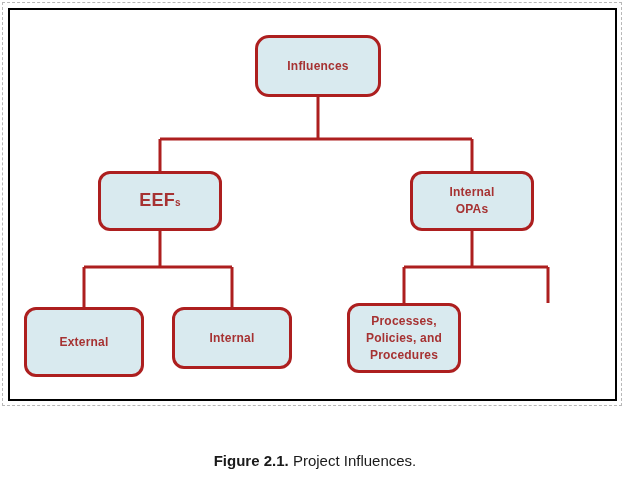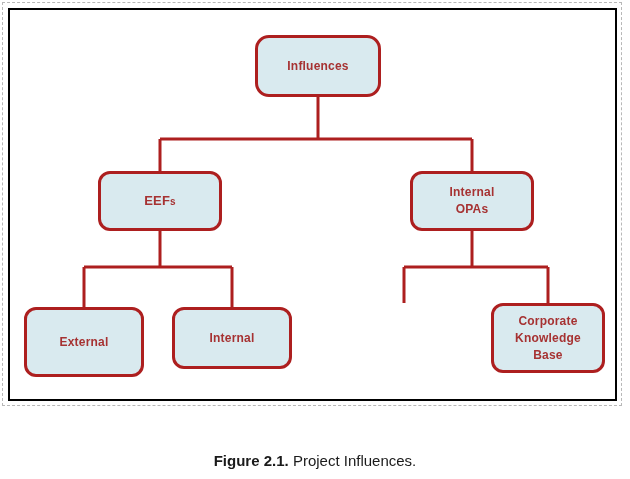--- a/index.html
+++ b/index.html
@@ -81,21 +81,21 @@
 
   
   #node-influences   { left: 255px; top: 35px;  width: 126px; height: 62px;  border-radius: 14px; }
   #node-eefs         { left: 98px;  top: 171px; width: 124px; height: 60px; }
   #node-opas         { left: 410px; top: 171px; width: 124px; height: 60px; }
   #node-external     { left: 24px;  top: 307px; width: 120px; height: 70px; }
   #node-internal     { left: 172px; top: 307px; width: 120px; height: 62px; }
   #node-processes    { left: 347px; top: 303px; width: 114px; height: 70px; }
   #node-corporate    { left: 491px; top: 303px; width: 114px; height: 70px; }
 
-  .eefs-main { font-size: 13px; text-align: right; }
+  .eefs-main { font-size: 18px; text-align: right; }
   .eefs-suffix { font-size: 10px; }
 
   
   #caption {
     position: absolute;
     left: 0;
     top: 452px;
     width: 630px;
     text-align: center;
     font-size: 15px;
@@ -148,22 +148,22 @@
   </div>
 
   <div class="node" id="node-external">
     <span class="node-label">External</span>
   </div>
 
   <div class="node" id="node-internal">
     <span class="node-label">Internal</span>
   </div>
 
+  <div class="node" id="node-processes">
+    <span class="node-label"><span>Processes,</span><br><span>Policies, and</span><br><span>Procedures</span></span>
+  </div>
 
-  <div class="node" id="node-corporate">
-    <span class="node-label"><span>Corporate</span><br><span>Knowledge</span><br><span>Base</span></span>
-  </div>
 
 </div>
 
 <div id="caption">
   <span class="cap-bold">Figure 2.1.</span><span class="cap-rest"> Project Influences.</span>
 </div>
 
 </body></html>

